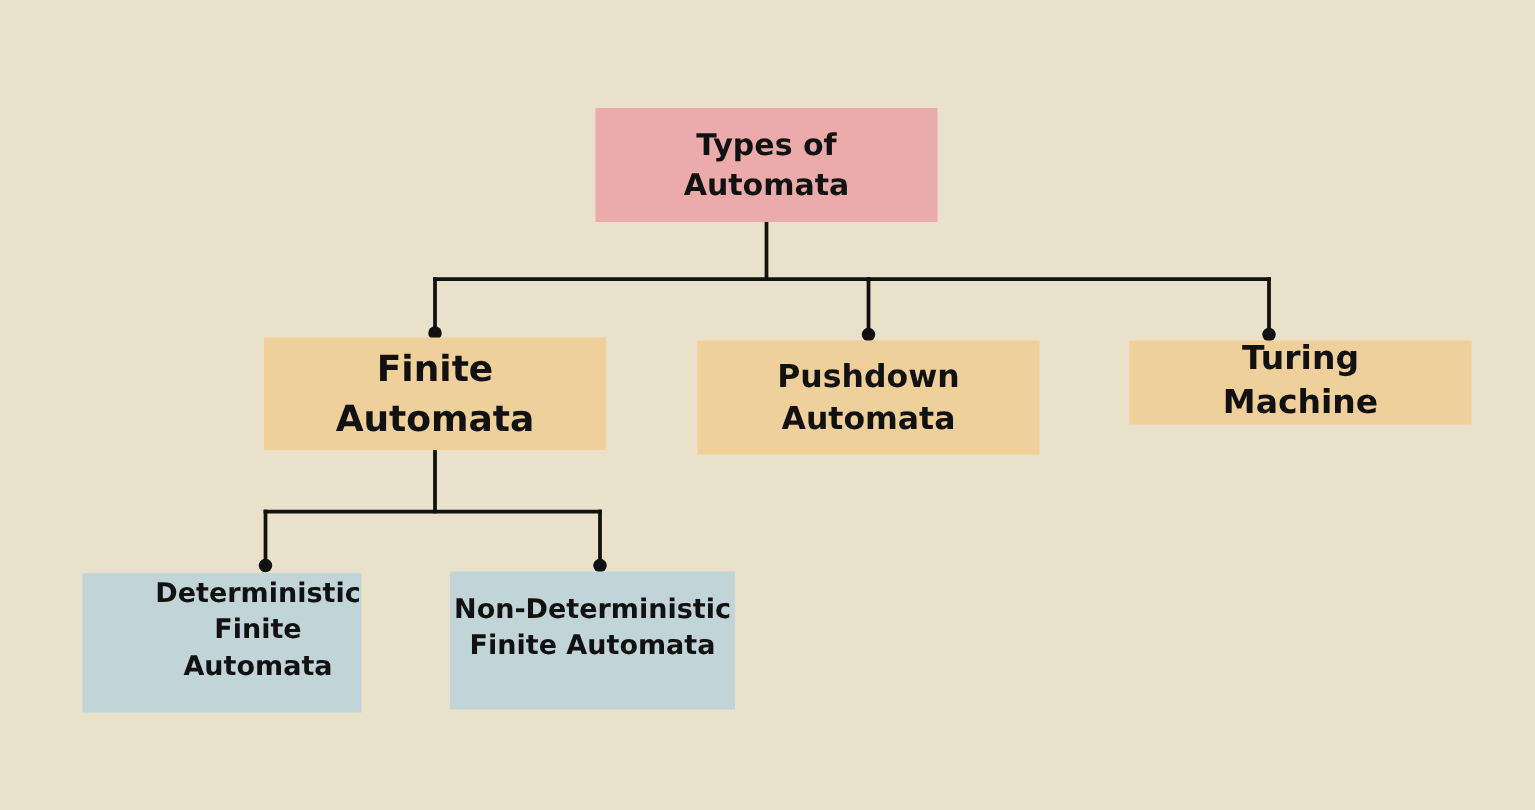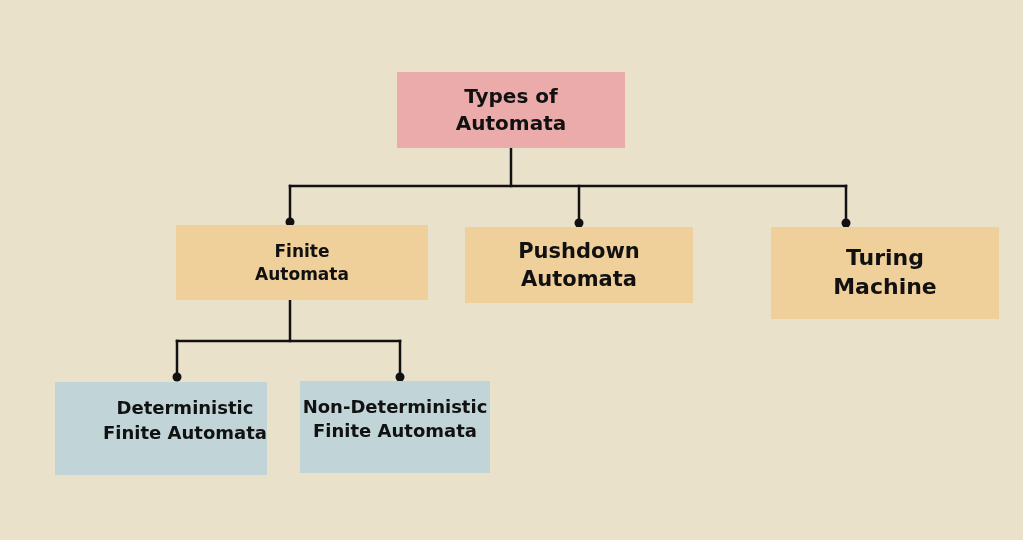--- a/index.html
+++ b/index.html
@@ -49,36 +49,36 @@
       <circle cx="177" cy="377" r="4.5"></circle>
       <circle cx="400" cy="377" r="4.5"></circle>
     </g>
   </svg>
 
   <div class="node root" style="left:397px; top:72px; width:228px; height:76px; font-size:20px;">
     <span class="label">Types of
 Automata</span>
   </div>
 
-  <div class="node mid" style="left:176px; top:225px; width:252px; height:75px; font-size:17px;">
+  <div class="node mid" style="left:176px; top:225px; width:228px; height:75px; font-size:24px;">
     <span class="label">Finite
 Automata</span>
   </div>
 
   <div class="node mid" style="left:465px; top:227px; width:228px; height:76px; font-size:21px;">
     <span class="label">Pushdown
 Automata</span>
   </div>
 
-  <div class="node mid" style="left:753px; top:227px; width:228px; height:92px; font-size:22px;margin-left:18px;">
+  <div class="node mid" style="left:753px; top:227px; width:228px; height:56px; font-size:22px;">
     <span class="label" style="line-height:1.3;">Turing
 Machine</span>
   </div>
 
-  <div class="node leaf" style="left:55px; top:382px; width:212px; height:93px; font-size:18px; padding-bottom:16px;padding-left:48px;">
+  <div class="node leaf" style="left:55px; top:382px; width:186px; height:93px; font-size:18px; padding-bottom:16px;padding-left:48px;">
     <span class="label">Deterministic
 Finite Automata</span>
   </div>
 
   <div class="node leaf" style="left:300px; top:381px; width:190px; height:92px; font-size:18px; padding-bottom:16px;">
     <span class="label">Non-Deterministic
 Finite Automata</span>
   </div>
 
 </div>

